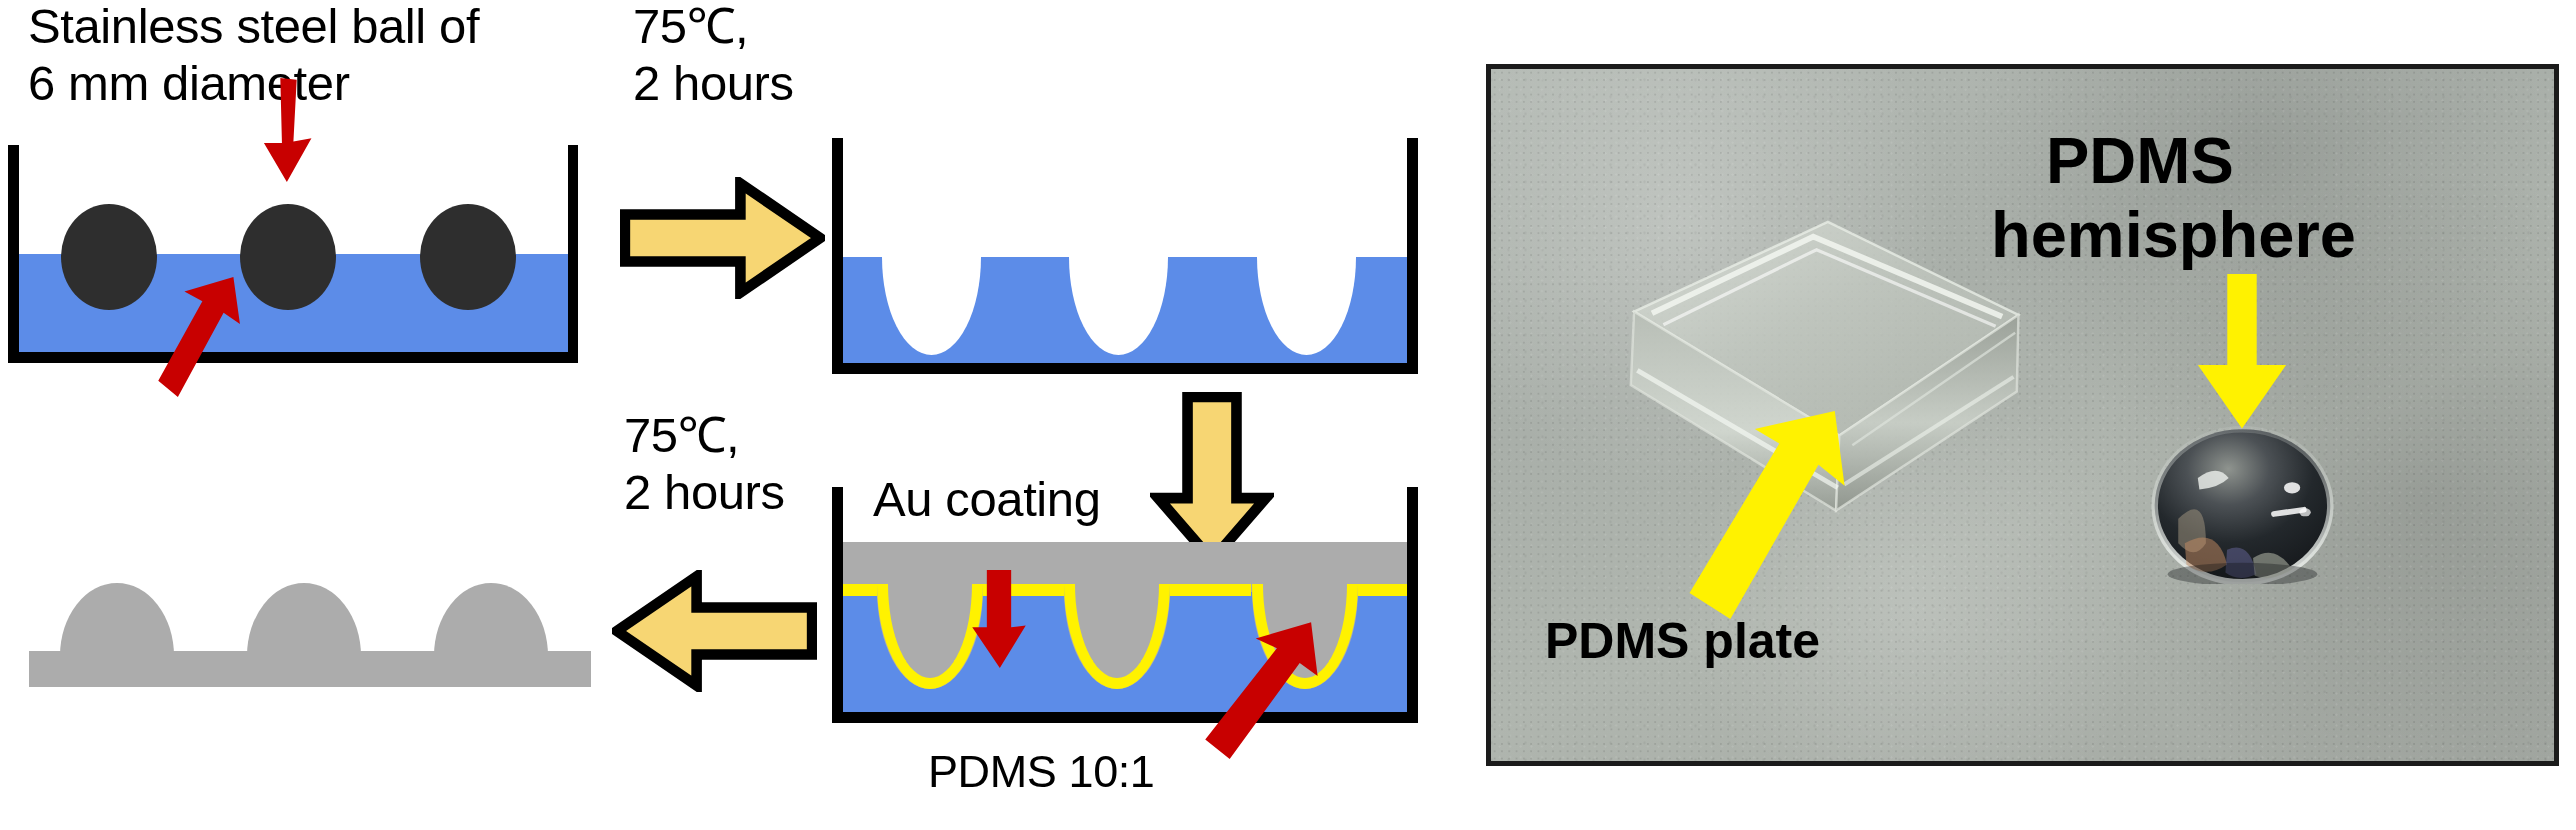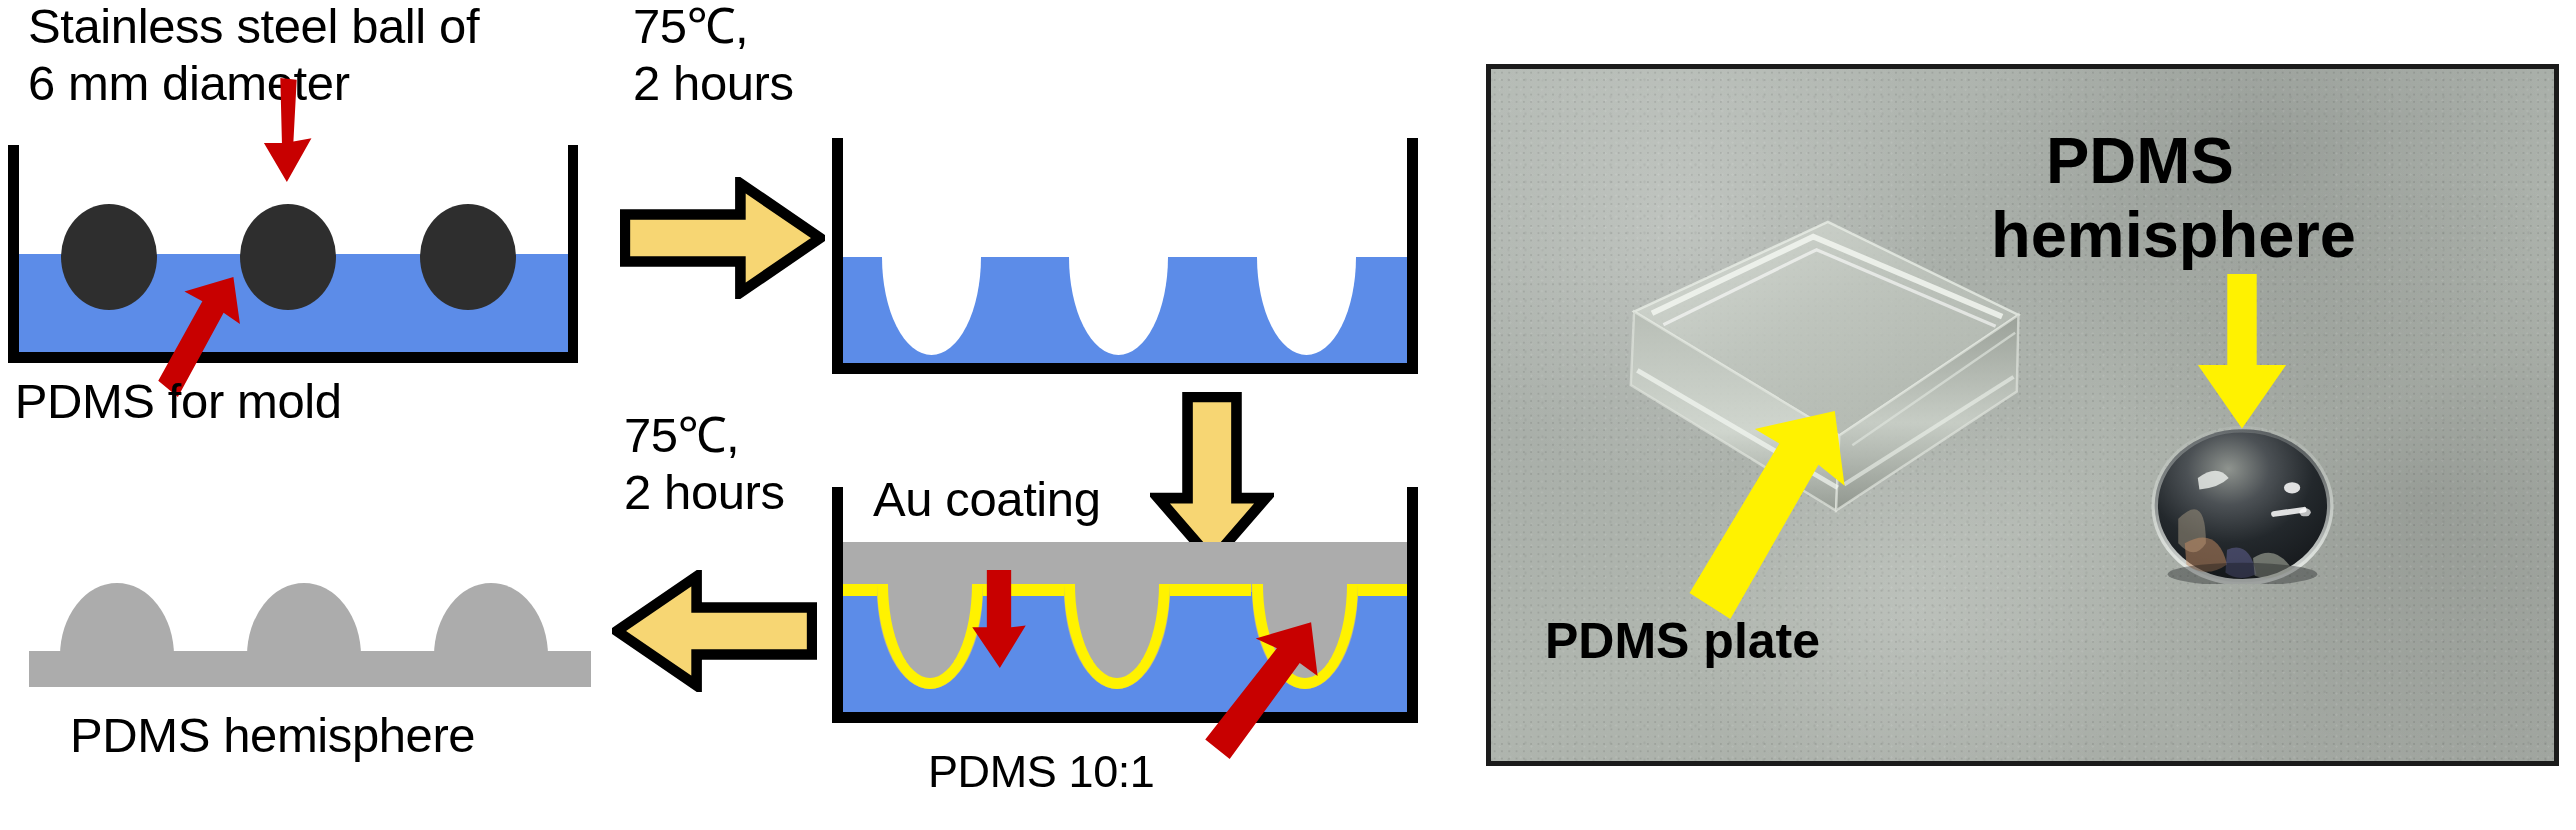--- a/index.html
+++ b/index.html
@@ -189,21 +189,20 @@
       <polygon points="26,0 46,2 42,78 64,74 34,128 6,80 28,80" fill="#C80000"></polygon>
     </svg>
   </div>
 
   <div class="redarrow" style="left:155px; top:277px; width:98px; height:120px;">
     <svg viewBox="0 0 120 148" preserveAspectRatio="none">
       <polygon points="96,0 104,58 84,44 28,148 4,128 58,30 36,18" fill="#C80000"></polygon>
     </svg>
   </div>
 
-  <div class="dlabel" style="left:14.7px; top:376px; font-size:49px;">PDMS for mold</div>
 
   <div class="dlabel" style="left:633px; top:-1.6px; font-size:49px; line-height:57px;">75℃,
 2 hours</div>
 
   <div class="blockarrow" style="left:620px; top:177px; width:205px; height:122px;">
     <svg viewBox="0 0 252 150" preserveAspectRatio="none">
       <polygon points="6,46 148,46 148,8 246,75 148,142 148,104 6,104" fill="#F7D673" stroke="#000000" stroke-width="13" stroke-linejoin="miter"></polygon>
     </svg>
   </div>
 
@@ -275,21 +274,20 @@
     </svg>
   </div>
 
   <div class="abs" style="left:29px; top:570px; width:562px; height:106px;">
     <div class="dome" style="left:31px;  top:13px; width:114px; height:73px;"></div>
     <div class="dome" style="left:218px; top:13px; width:114px; height:73px;"></div>
     <div class="dome" style="left:405px; top:13px; width:114px; height:73px;"></div>
     <div class="plate" style="left:0; top:81px; width:562px; height:36px;"></div>
   </div>
 
-  <div class="dlabel" style="left:70px; top:710px; font-size:49px;">PDMS hemisphere</div>
 
   <div class="photo" style="left:1486px; top:64px; width:1073px; height:702px;">
     <div class="grain"></div>
 
     <div class="slab" style="left:104px; top:122px; width:456px; height:375px;">
       <svg viewBox="0 0 560 460" preserveAspectRatio="none">
         <defs>
           <linearGradient id="slabTop" x1="0" y1="0" x2="1" y2="1">
             <stop offset="0%" stop-color="#d8ddd6" stop-opacity="0.92"></stop>
             <stop offset="45%" stop-color="#c2c8c0" stop-opacity="0.80"></stop>

